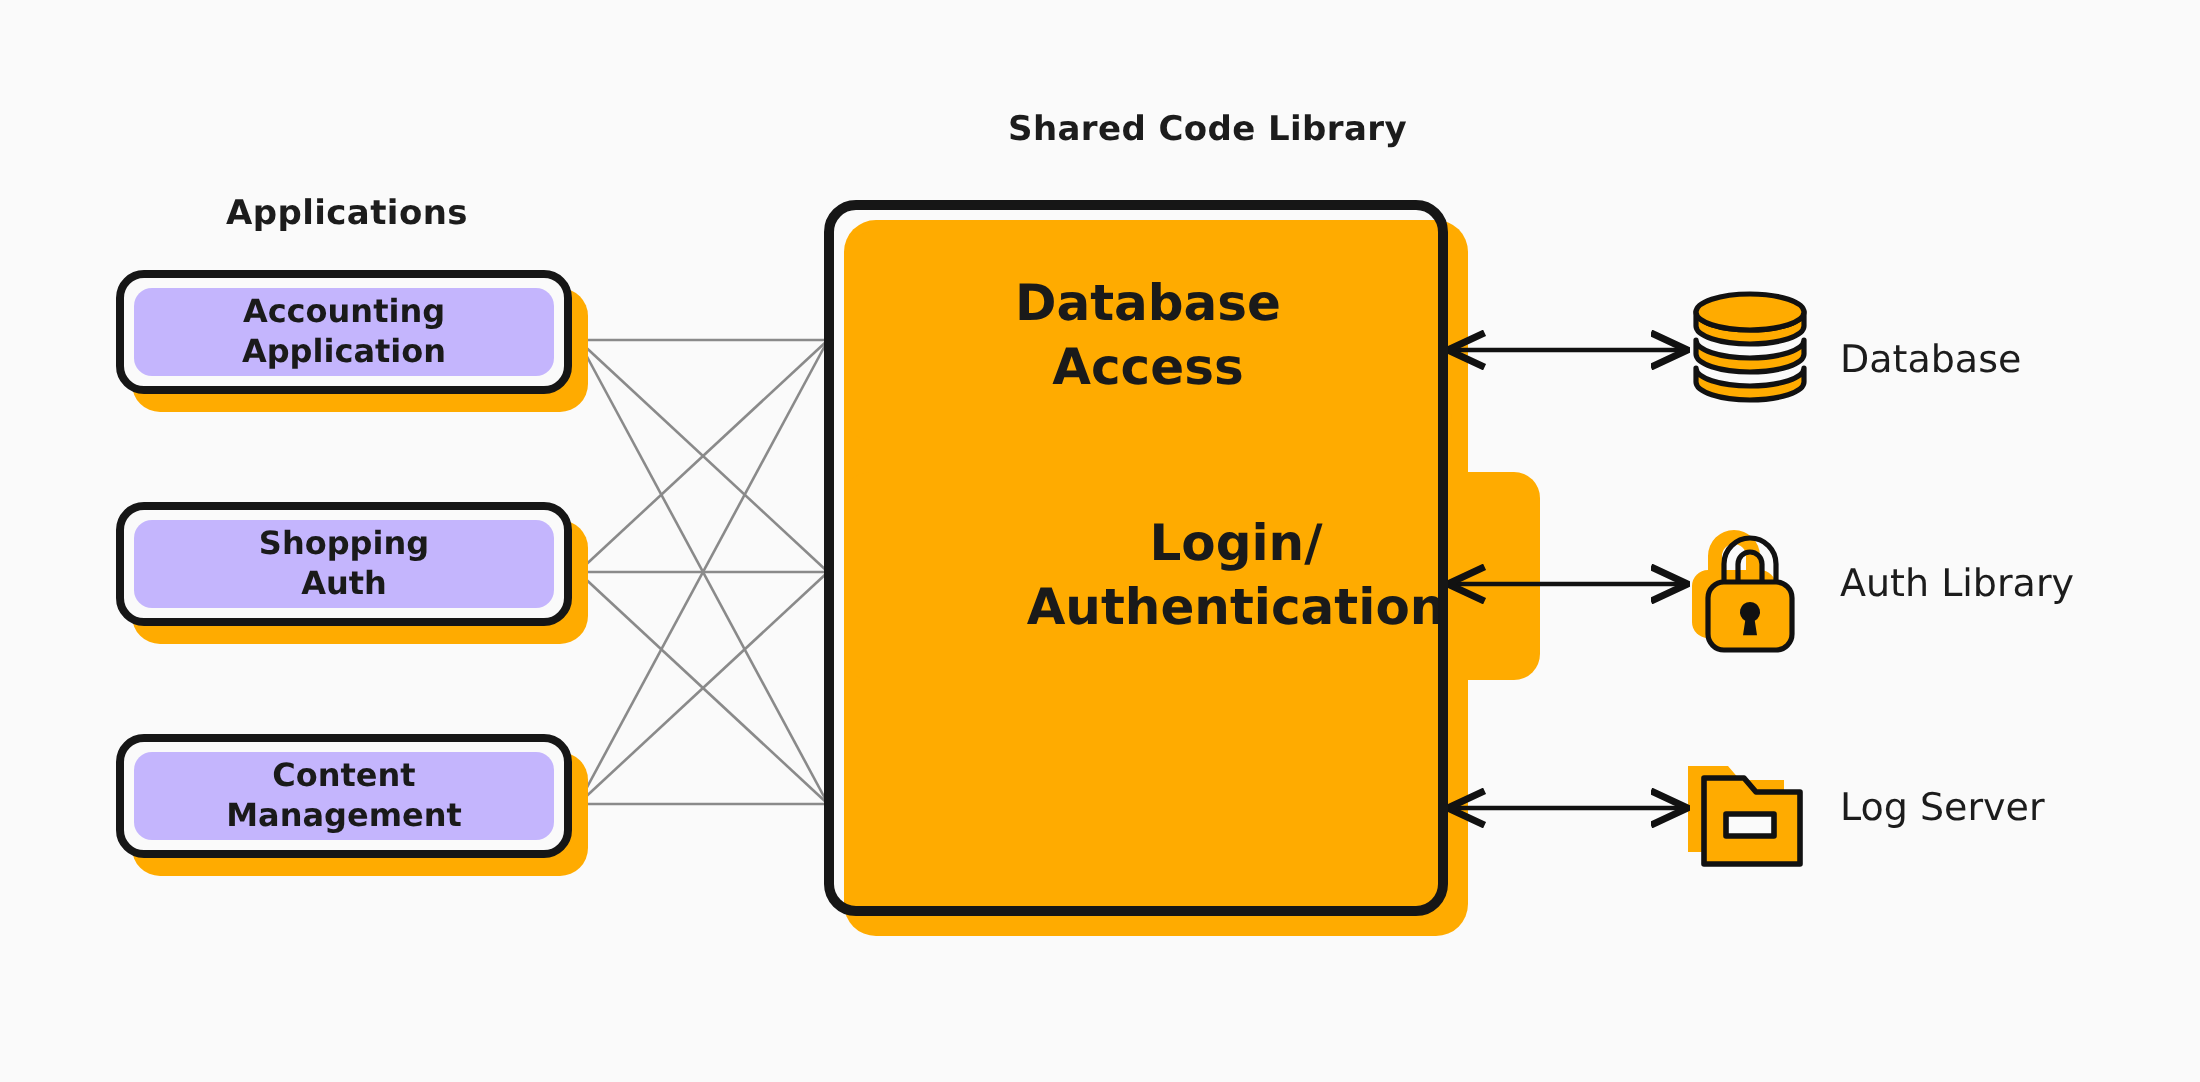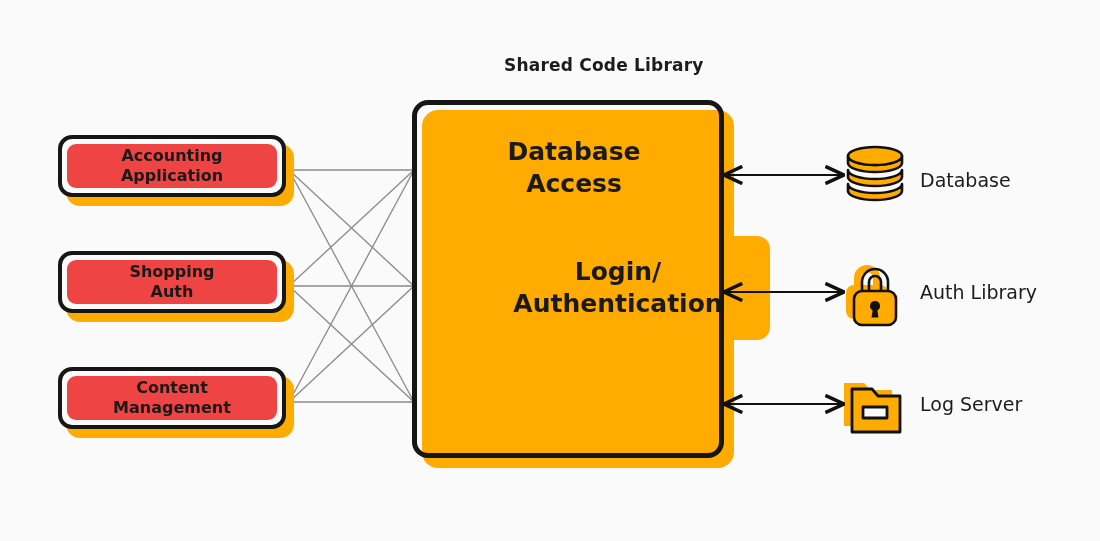--- a/index.html
+++ b/index.html
@@ -53,21 +53,21 @@
     background: #fafafa;
     border: 4px solid #161616;
     border-radius: 14px;
   }
   .app-card .inner {
     position: absolute;
     left: 5px;
     top: 5px;
     right: 5px;
     bottom: 5px;
-    background: #ef4444;
+    background: #c4b5fd;
     border-radius: 9px;
     display: flex;
     align-items: center;
     justify-content: center;
   }
   .app-card .label {
     color: #1a1a1a;
     font-size: 16px;
     font-weight: 700;
     line-height: 1.28;
@@ -156,20 +156,21 @@
   }
   #svc-0 { left: 840px; top: 145px; }
   #svc-1 { left: 840px; top: 257px; }
   #svc-2 { left: 840px; top: 369px; }
 </style>
 </head>
 <body>
 
 <div id="canvas">
 
+  <div class="caption" id="cap-apps">Applications</div>
   <div class="caption" id="cap-lib">Shared Code Library</div>
 
   <svg id="mesh" viewBox="0 0 1100 541" xmlns="http://www.w3.org/2000/svg">
     <g stroke="#8a8a8a" stroke-width="1.3" fill="none">
       <line x1="289" y1="170" x2="414" y2="170"></line>
       <line x1="289" y1="170" x2="414" y2="286"></line>
       <line x1="289" y1="170" x2="414" y2="402"></line>
       <line x1="289" y1="286" x2="414" y2="170"></line>
       <line x1="289" y1="286" x2="414" y2="286"></line>
       <line x1="289" y1="286" x2="414" y2="402"></line>

